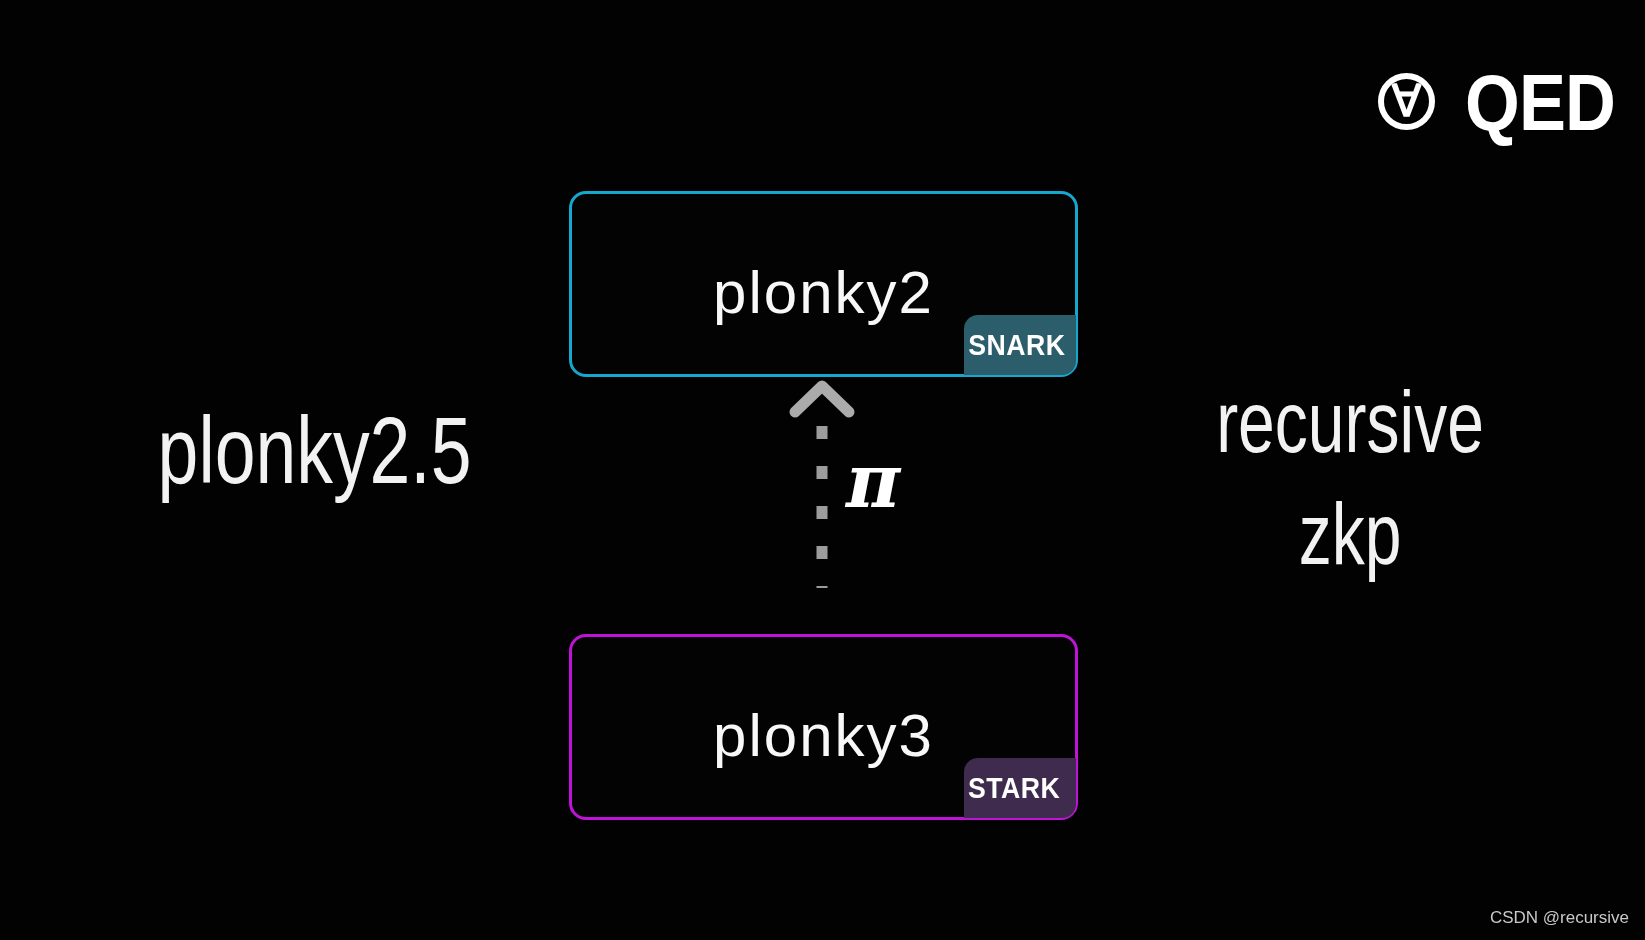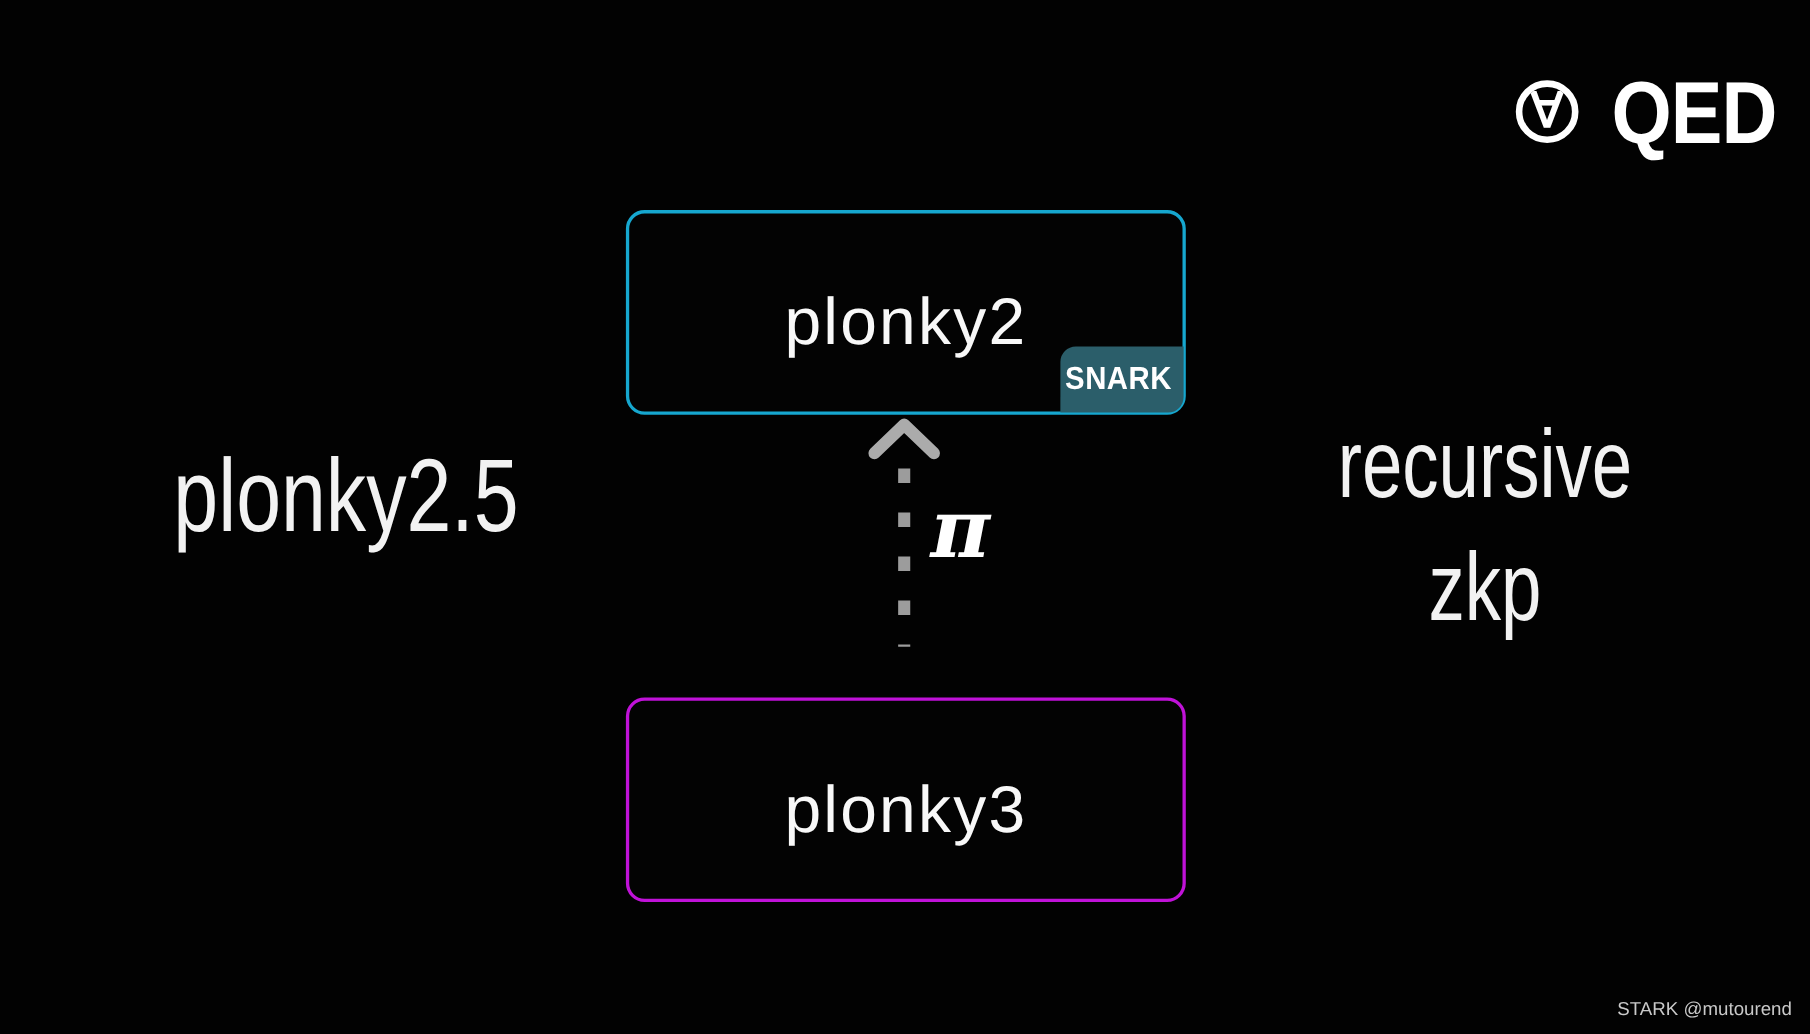--- a/index.html
+++ b/index.html
@@ -156,23 +156,26 @@
   </div>
 
   <svg class="proof-arrow" width="66" height="212" viewBox="0 0 66 212">
     <polyline points="6,34 33,8 60,34" fill="none" stroke="#ababab" stroke-width="11" stroke-linecap="round" stroke-linejoin="round"></polyline>
     <line x1="33" y1="48" x2="33" y2="210" stroke="#9c9c9c" stroke-width="11" stroke-dasharray="13 27"></line>
   </svg>
   <span class="pi-label">π</span>
 
   <div class="node-box stark">
     <span class="node-label">plonky3</span>
+    <div class="badge stark-badge">
+      <span class="badge-text">STARK</span>
+    </div>
   </div>
 
   <div class="left-note">plonky2.5</div>
   <div class="right-note">
     <div>recursive</div>
     <div>zkp</div>
   </div>
 
-  <div class="watermark">STARK @mutourend</div>
+  <div class="watermark">CSDN @recursive</div>
 
 </div>
 
 </body></html>

